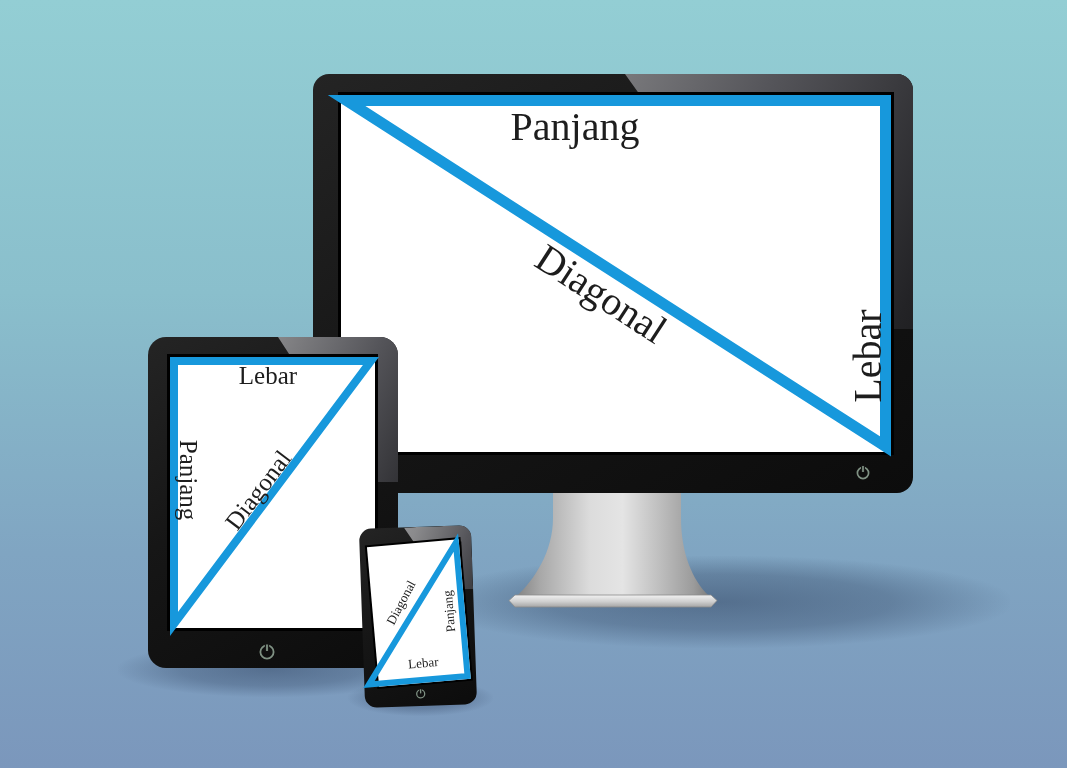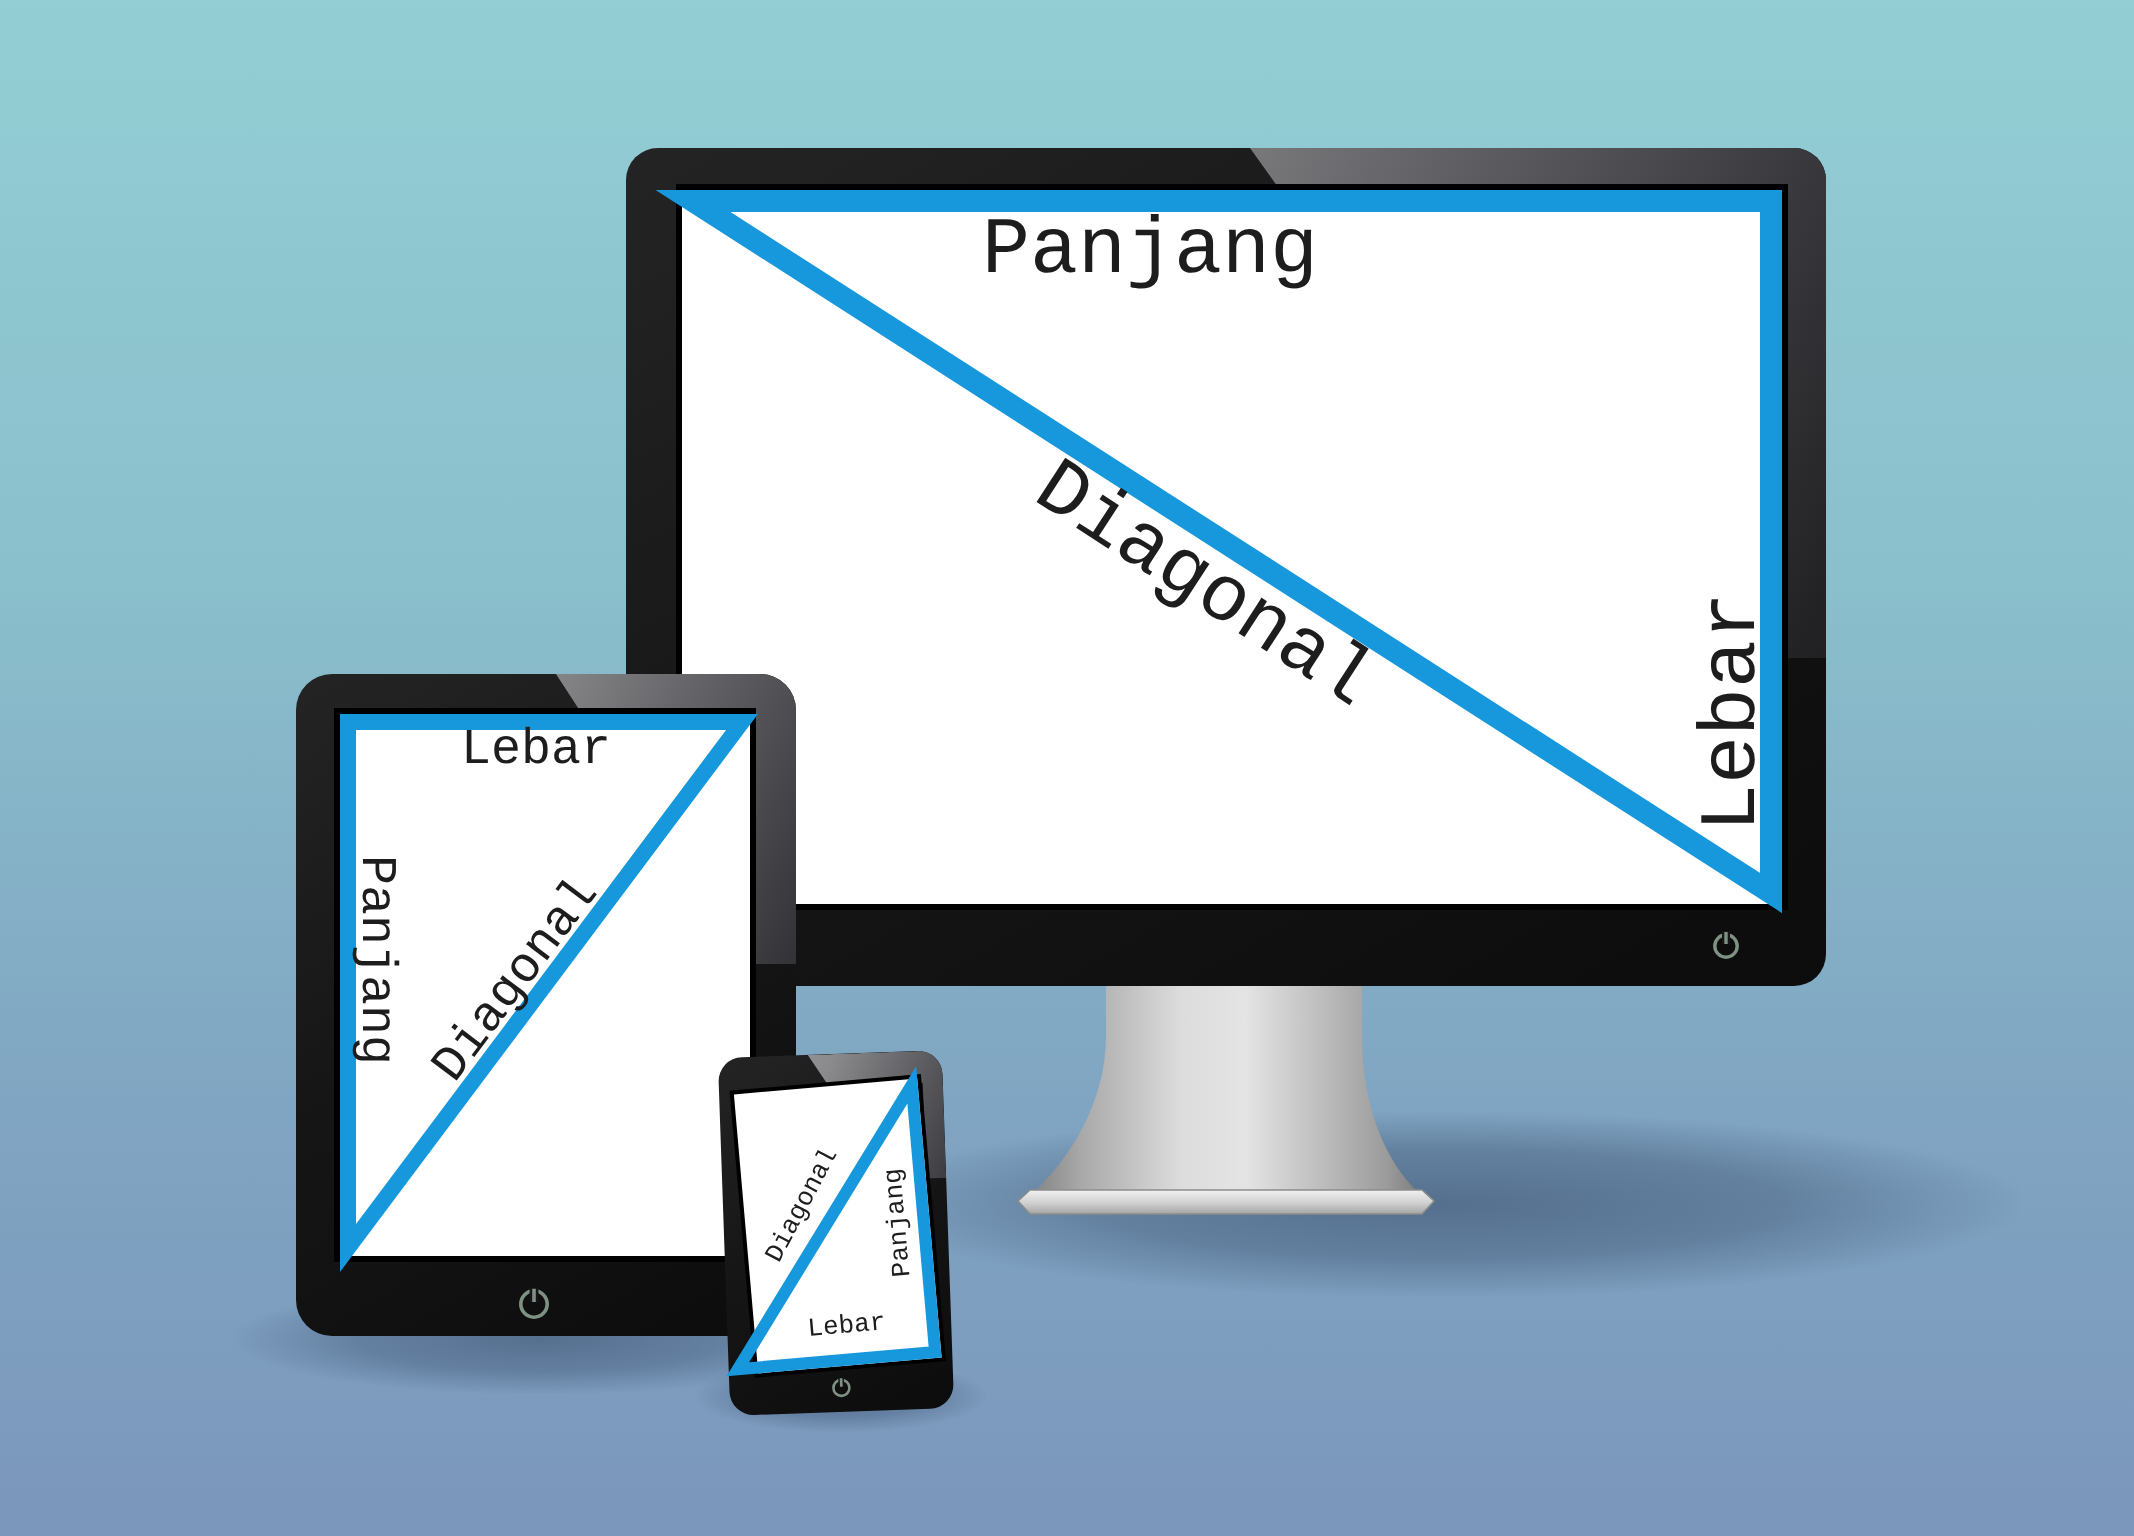--- a/index.html
+++ b/index.html
@@ -1,19 +1,19 @@
 <!DOCTYPE html>
 <html style="--accent-blue: #1798dc; --bg-top: #93ced4; --bg-bottom: #7b97bc; --text-dark: #1d1d1d; --power-icon: #7f9183;"><head>
 <meta charset="utf-8">
 <style>
   html,body{margin:0;padding:0;background:#666;}
   .scene{
     position:relative;width:1067px;height:768px;overflow:hidden;
     background:linear-gradient(180deg,var(--bg-top,#93ced4) 0%,#8abfcc 38%,#80a5c2 72%,var(--bg-bottom,#7b97bc) 100%);
-    font-family:Liberation Mono, monospace;color:var(--text-dark,#1d1d1d);
+    font-family:Liberation Serif, serif;color:var(--text-dark,#1d1d1d);
   }
   .shadow{position:absolute;pointer-events:none;}
   .shadow-big{left:430px;top:556px;width:580px;height:92px;
     background:radial-gradient(ellipse at center,rgba(35,52,82,.46) 0%,rgba(35,52,82,.30) 42%,rgba(35,52,82,0) 72%);}
   .shadow-tablet{left:118px;top:642px;width:305px;height:55px;
     background:radial-gradient(ellipse at center,rgba(35,52,82,.44) 0%,rgba(35,52,82,.28) 42%,rgba(35,52,82,0) 72%);}
   .shadow-phone{left:348px;top:680px;width:145px;height:36px;
     background:radial-gradient(ellipse at center,rgba(35,52,82,.42) 0%,rgba(35,52,82,.26) 42%,rgba(35,52,82,0) 72%);}
 
   .device{position:absolute;background:linear-gradient(150deg,#242424 0%,#161616 45%,#0c0c0c 100%);overflow:hidden;}

